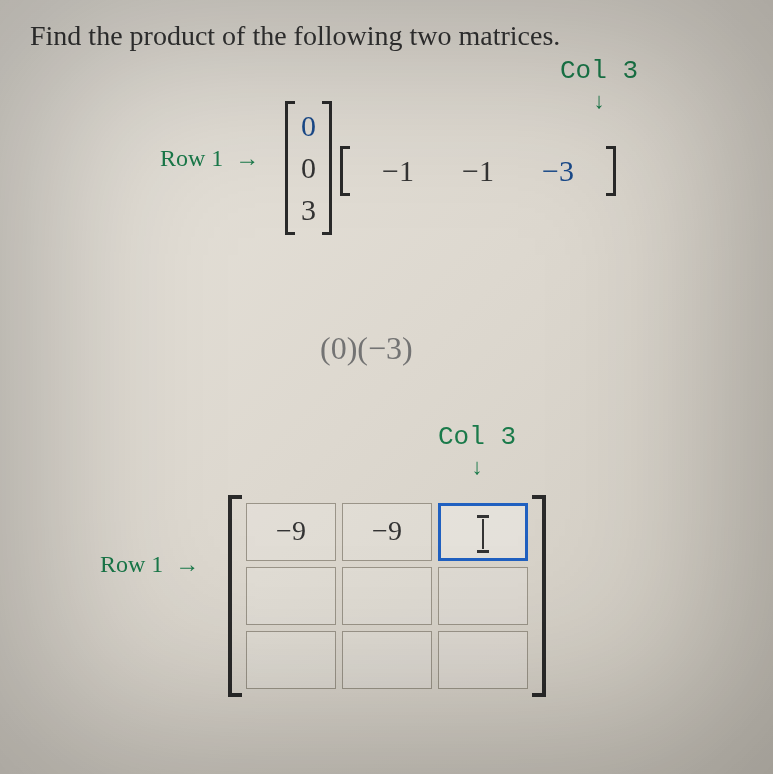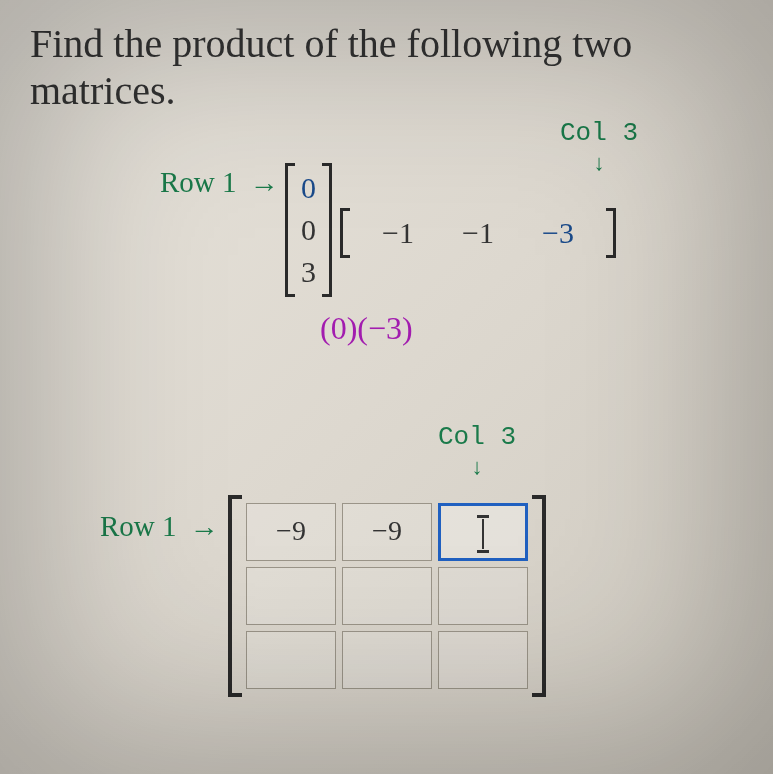--- a/index.html
+++ b/index.html
@@ -7,34 +7,35 @@
       width: 773px;
       height: 774px;
       background: linear-gradient(135deg, #e8e4dc 0%, #ddd8cf 50%, #d0cbc1 100%);
       font-family: Georgia, 'Times New Roman', serif;
       color: #2a2a2a;
       padding: 20px 30px;
       position: relative;
       overflow: hidden;
     }
     .title {
-      font-size: 40px;
+      font-size: 28px;
       color: #333;
       margin-bottom: 44px;
       font-weight: normal;
     }
     .top-section {
       position: relative;
       height: 200px;
       margin-top: 30px;
     }
     .row-label {
       color: #1a7a4a;
-      font-size: 29px;
-      position: absolute;
+      font-size: 24px;
+      position: absolute;
+      margin-top: 41px;
     }
     .row-label .arrow { 
       display: inline-block;
       margin-left: 6px;
     }
     .col-label {
       color: #1a7a4a;
       font-size: 26px;
       text-align: center;
       position: absolute;
@@ -91,23 +92,23 @@
       text-align: center;
       width: 80px;
       line-height: 42px;
       color: #333;
     }
     .matrix-b-cell.highlight { color: #1a4a8a; }
     
     .calc-expr {
       position: absolute;
       left: 320px;
-      top: 310px;
+      top: 330px;
       font-size: 32px;
-      color: #a21caf;
+      color: #737373;
     }
     
     .result-section {
       position: absolute;
       top: 400px;
       left: 0;
       right: 0;
     }
     .result-matrix {
       position: absolute;

